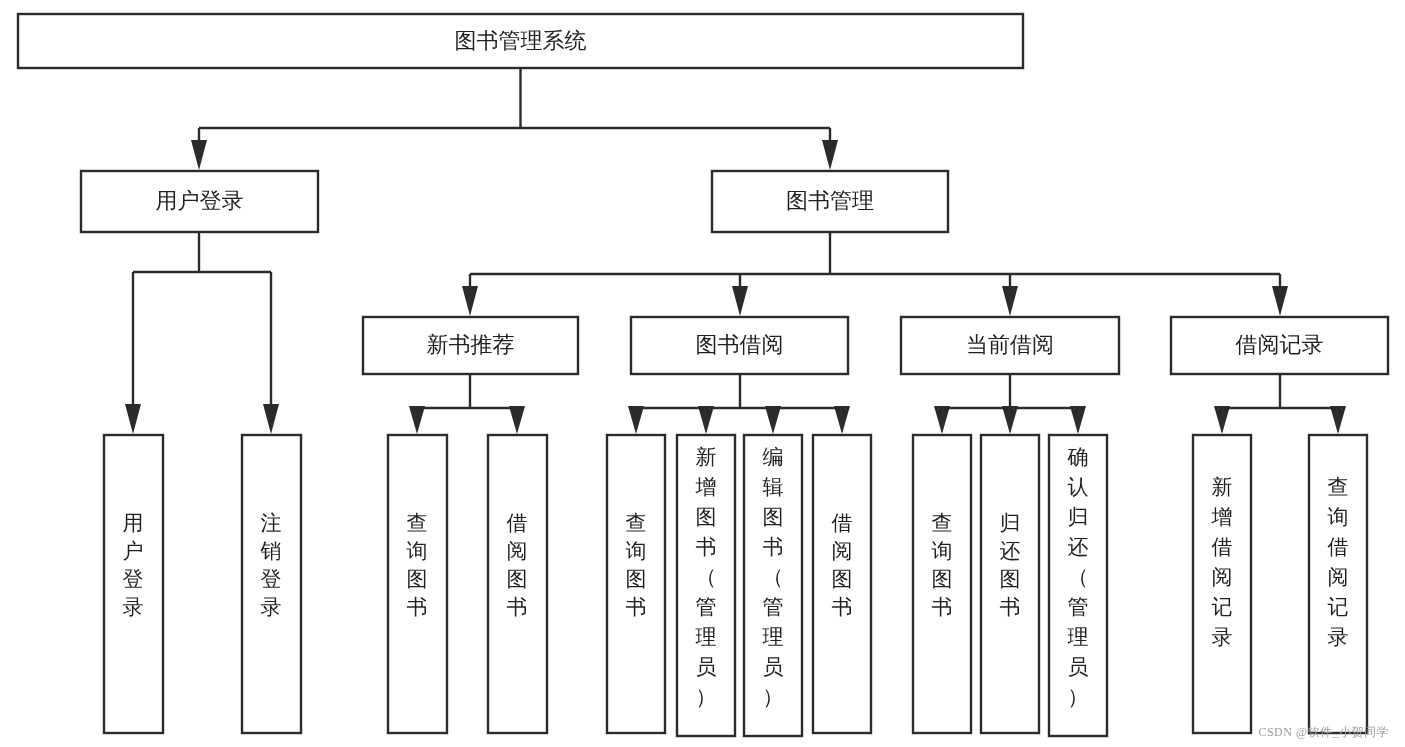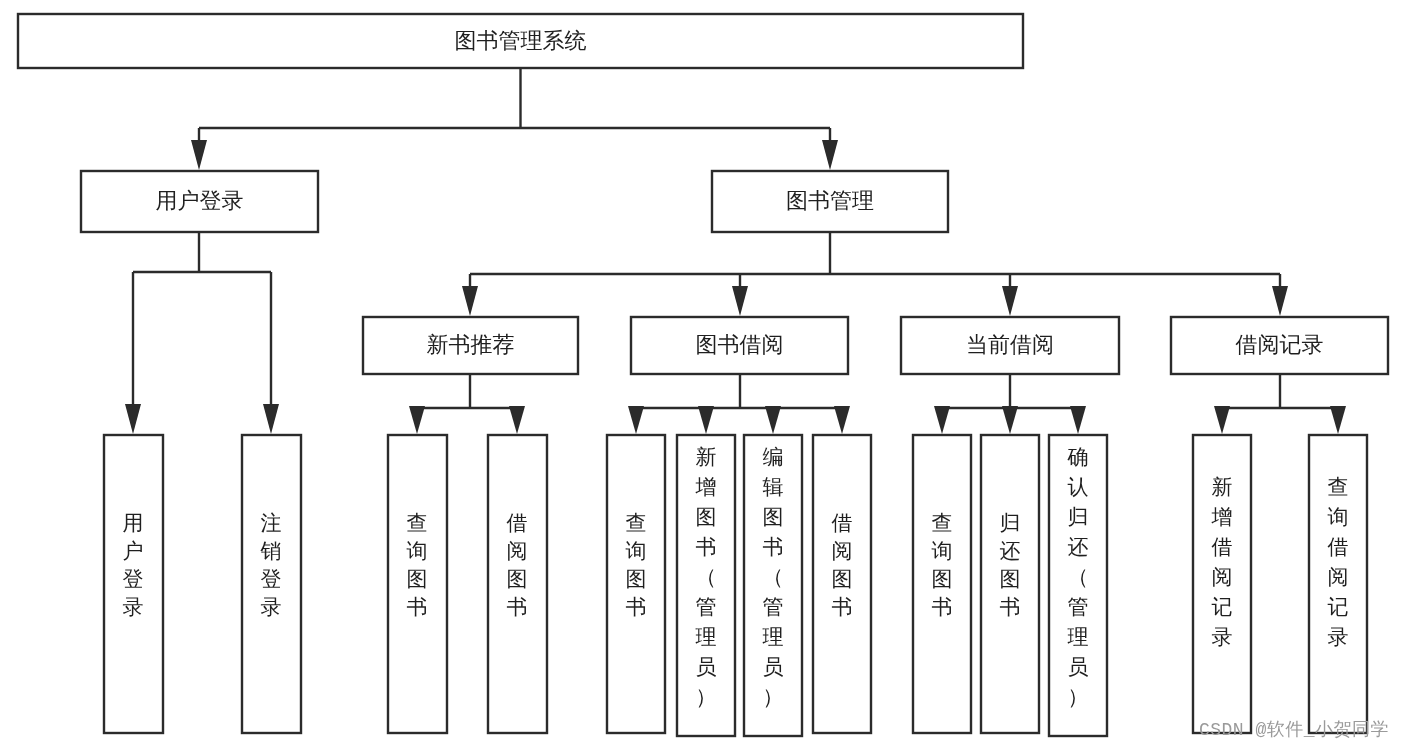--- a/index.html
+++ b/index.html
@@ -51,22 +51,22 @@
   .node-label-v {
     font-family: "Liberation Sans", "DejaVu Sans", sans-serif;
     font-size: 21px;
     fill: #1f1f1f;
     text-anchor: middle;
   }
   .watermark-text {
     position: absolute;
     right: 8px;
     bottom: 6px;
-    font-family: Liberation Mono, monospace;
-    font-size: 18px;
+    font-family: Liberation Serif, serif;
+    font-size: 12px;
     color: #9a9a9a;
     white-space: nowrap;
     letter-spacing: 0.5px;
     text-align: center;
   }
 </style>
 </head>
 <body>
 
 <div id="diagram-root">

